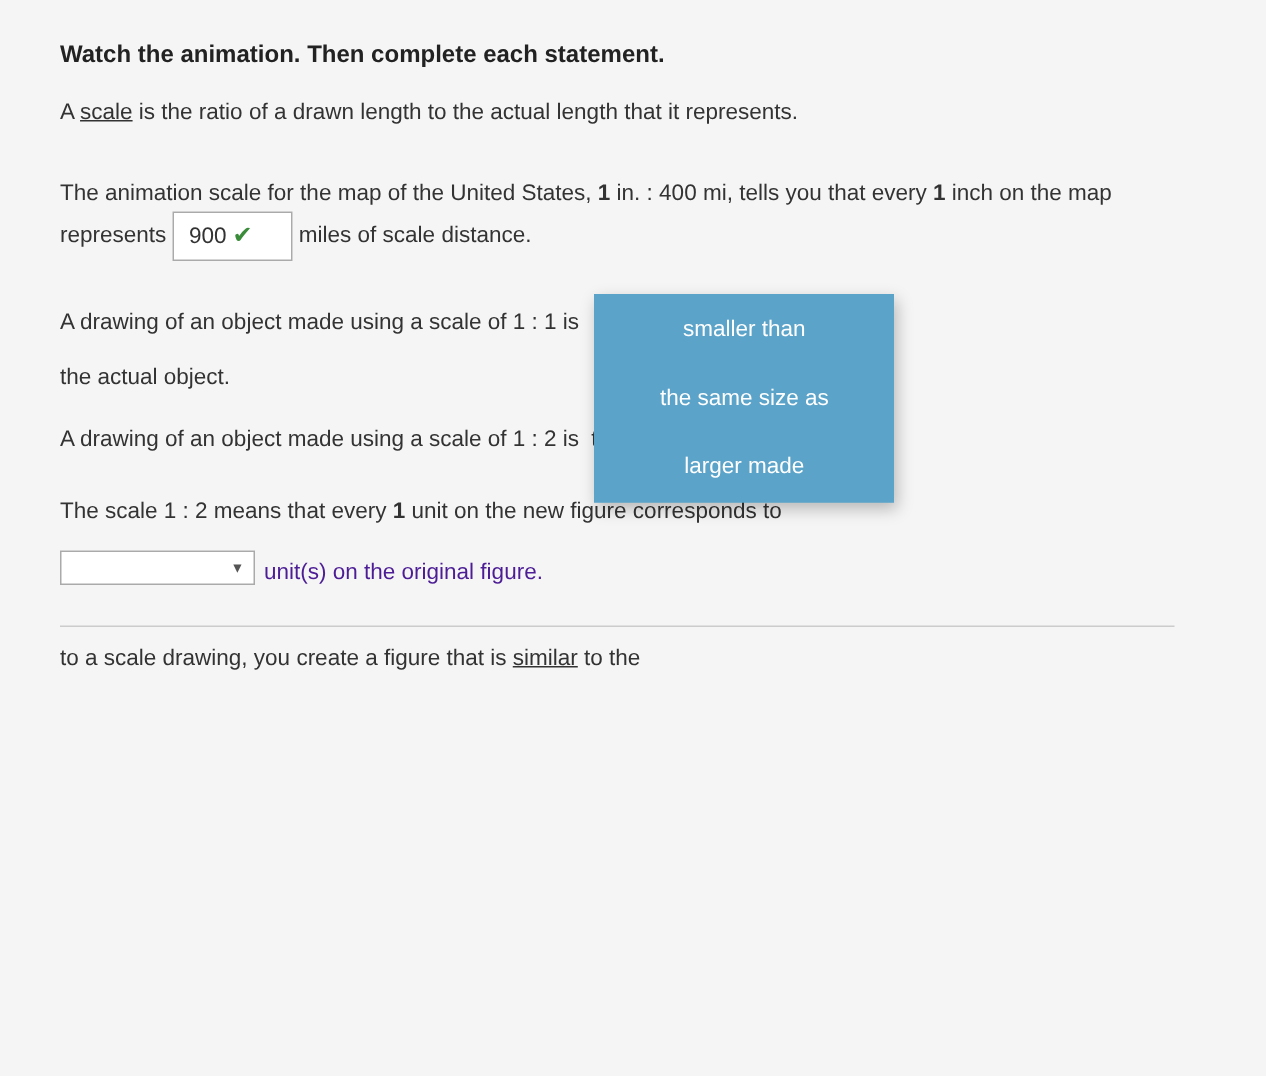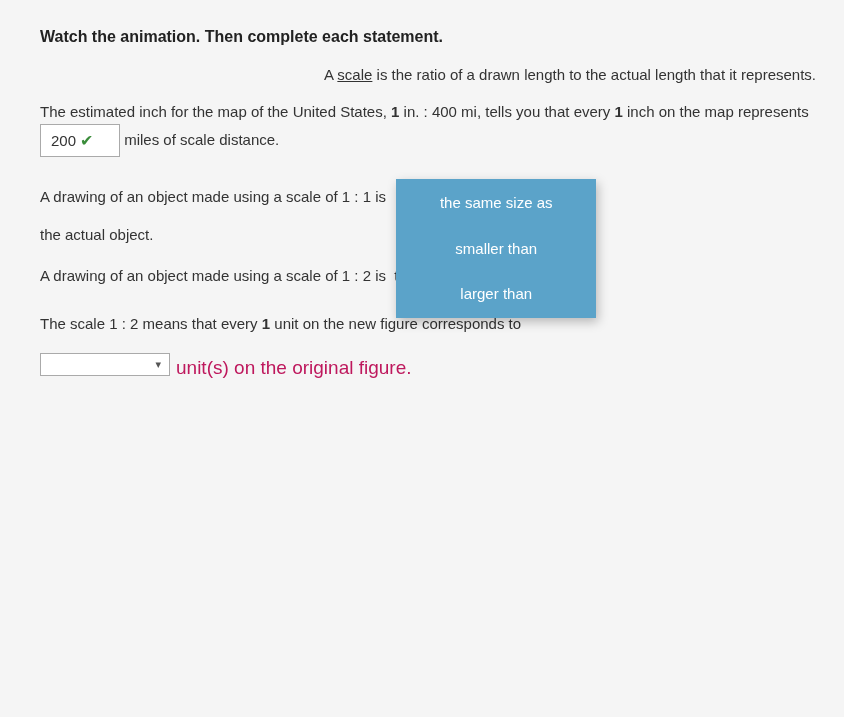--- a/index.html
+++ b/index.html
@@ -9,35 +9,34 @@
       width: 844px;
       min-height: 717px;
       display: flex;
       align-items: flex-start;
       justify-content: center;
     }
     .page-container {
       background: #f5f5f5;
       width: 844px;
       min-height: 717px;
-      padding: 28px 28px 20px 40px;
+      padding: 28px 61px 20px 40px;
       position: relative;
     }
     .main-instruction {
       font-size: 16px;
       font-weight: bold;
       color: #222;
       margin-bottom: 18px;
     }
     .definition-text {
       font-size: 15px;
       color: #333;
-      margin-bottom: 12px;
+      margin-bottom: 29px;
       line-height: 1.5;
-      text-align: right;
     }
     .definition-text a, .definition-text .underline {
       text-decoration: underline;
       color: #333;
     }
     .section {
       margin-bottom: 22px;
       position: relative;
     }
     .section-text {
@@ -114,22 +113,22 @@
       font-size: 15px;
       min-width: 130px;
       cursor: pointer;
     }
     .bottom-dropdown .chevron {
       font-size: 11px;
       color: #555;
       margin-left: auto;
     }
     .bottom-text {
-      font-size: 19px;
-      color: #be185d;
+      font-size: 15px;
+      color: #4c1d95;
       line-height: 1.7;
       margin-top: 8px;
     }
     .last-line {
       font-size: 15px;
       color: #333;
       margin-top: 18px;
       border-top: 1px solid #ccc;
       padding-top: 12px;
     }
@@ -145,46 +144,46 @@
   <div class="main-instruction">
     <span>Watch the animation. Then complete each statement.</span>
   </div>
 
   <div class="definition-text">
     <span>A </span><span class="underline">scale</span><span> is the ratio of a drawn length to the actual length that it represents.</span>
   </div>
 
   <div class="section">
     <div class="section-text">
-      <span>The estimated inch for the map of the United States,</span> <span class="bold-num">1</span> <span>in. : 400 mi, tells you that every</span> <span class="bold-num">1</span> <span>inch on the map represents</span>
+      <span>The animation scale for the map of the United States,</span> <span class="bold-num">1</span> <span>in. : 400 mi, tells you that every</span> <span class="bold-num">1</span> <span>inch on the map represents</span>
       <span class="inline-box-with-check">
-        <span>200</span>
+        <span>900</span>
         <span class="check-icon">✔</span>
       </span>
       <span>miles of scale distance.</span>
     </div>
   </div>
 
   <div class="section" style="margin-bottom: 0;">
     <div class="section-text">
       <span>A drawing of an object made using a scale of 1 : 1 is</span>
 
       
       <span class="dropdown-container" style="position:relative; display:inline-block; vertical-align:middle; margin-left:6px;">
         <span class="dropdown-trigger">
           <span style="min-width:100px; display:inline-block;"></span>
           <span class="cursor-icon" style="position:relative; top:auto; right:auto; font-size:18px;">☞</span>
           <span class="chevron">▾</span>
         </span>
 
         
         <div class="dropdown-menu">
+          <div class="dropdown-option">smaller than</div>
           <div class="dropdown-option">the same size as</div>
-          <div class="dropdown-option">smaller than</div>
-          <div class="dropdown-option">larger than</div>
+          <div class="dropdown-option">larger made</div>
         </div>
       </span>
     </div>
     <div class="section-text" style="margin-top:4px;">
       <span>the actual object.</span>
     </div>
   </div>
 
   <div class="section" style="margin-top: 16px;">
     <div class="section-text">
@@ -202,14 +201,17 @@
     </div>
     <div style="margin-top:8px; display:flex; align-items:center;">
       <span class="bottom-dropdown">
         <span style="min-width: 90px; display:inline-block;"></span>
         <span class="chevron">▾</span>
       </span>
       <span class="bottom-text" style="margin-left:6px;">unit(s) on the original figure.</span>
     </div>
   </div>
 
+  <div class="last-line">
+    <span>to a scale drawing, you create a figure that is </span><span style="text-decoration:underline;">similar</span><span> to the</span>
+  </div>
 
 </div>
 
 </body></html>

